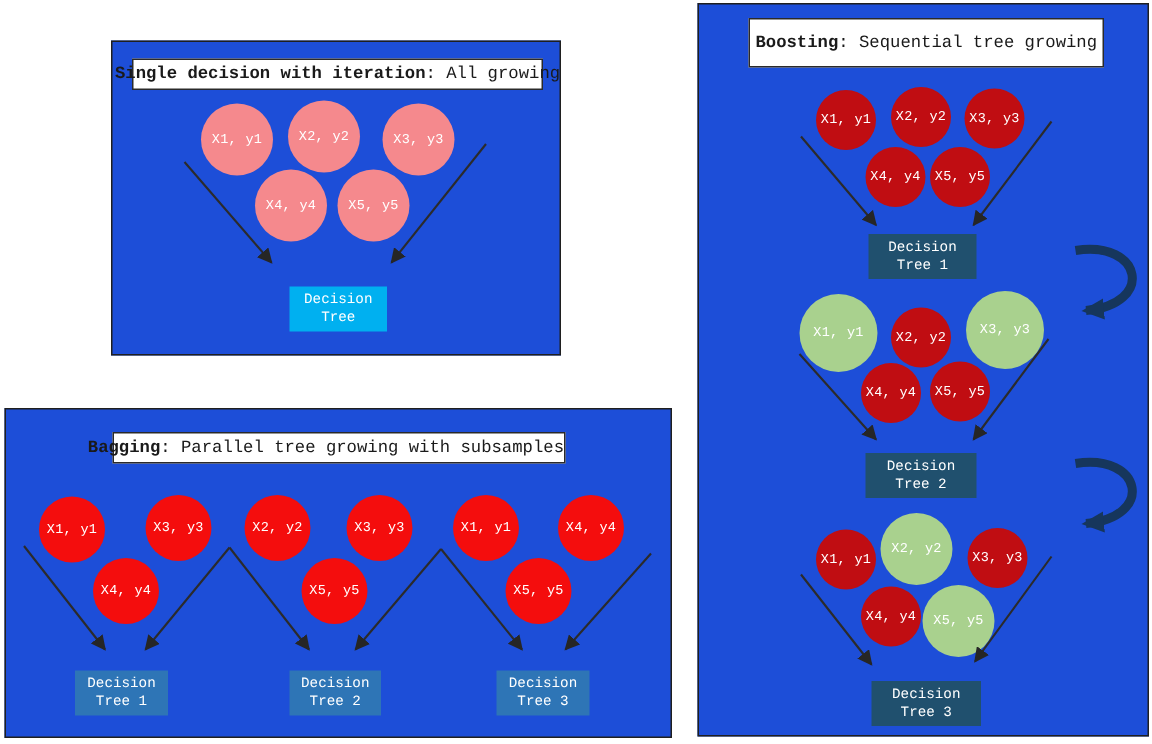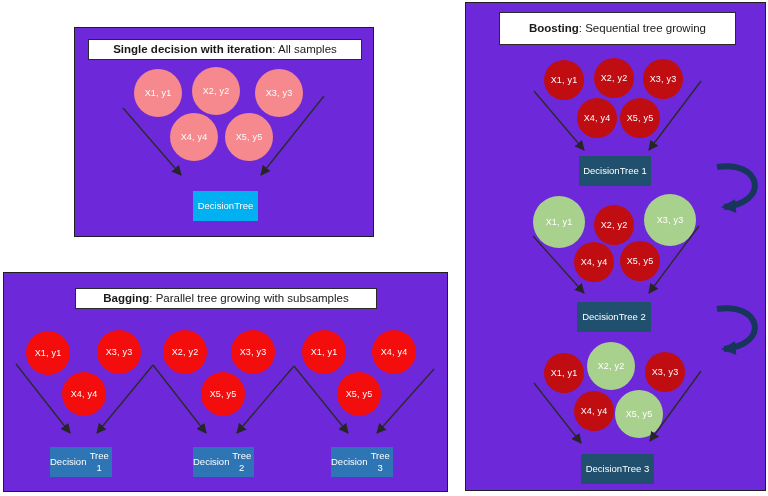--- a/index.html
+++ b/index.html
@@ -1,40 +1,40 @@
 <!DOCTYPE html>
 <html><head>
 <meta charset="utf-8">
 <style>
   html,body{margin:0;padding:0;background:#ffffff;}
   *{box-sizing:border-box;}
   .stage{position:relative;width:768px;height:496px;background:#ffffff;overflow:hidden;
          font-family:"Liberation Sans", sans-serif;}
-  .panel{position:absolute;border:1.5px solid #1f1f1f;background:#6d28d9;}
+  .panel{position:absolute;border:1.5px solid #1f1f1f;background:#1d4ed8;font-family:Liberation Mono, monospace;}
   #panel-single{left:74px;top:27px;width:300px;height:210px;}
   #panel-bagging{left:3px;top:272px;width:445px;height:220px;}
   #panel-boosting{left:465px;top:2px;width:301px;height:489px;}
   .title-box{position:absolute;border:1.2px solid #2a2a2a;background:#ffffff;
              display:flex;flex-direction:column;align-items:center;justify-content:center;
              font-size:11.5px;color:#1a1a1a;text-align:center;line-height:15px;white-space:nowrap;}
   .title-box b{font-weight:bold;}
   .circle{position:absolute;border-radius:50%;color:#ffffff;display:flex;align-items:center;
           justify-content:center;font-size:9px;letter-spacing:.2px;}
-  .dt-box{position:absolute;color:#ffffff;display:flex;flex-direction:row;align-items:center;
+  .dt-box{position:absolute;color:#ffffff;display:flex;flex-direction:column;align-items:center;
           justify-content:center;font-size:9.5px;line-height:12px;text-align:center;}
   svg.arrows{position:absolute;left:0;top:0;pointer-events:none;}
 </style>
 </head>
 <body>
 
 <div class="stage">
 
   <section class="panel" id="panel-single">
     <div class="title-box" style="left:13px;top:11px;width:274px;height:21px;">
-      <div><b>Single decision with iteration</b><span>: All samples</span></div>
+      <div><b>Single decision with iteration</b><span>: All growing</span></div>
     </div>
     <div>
         <div class="circle" style="left: 59px; top: 41px; height: 48px; width: 48px; background: rgb(245, 137, 141);">X1, y1</div>
         <div class="circle" style="left: 117px; top: 39px; height: 48px; width: 48px; background: rgb(245, 137, 141);">X2, y2</div>
         <div class="circle" style="left: 180px; top: 41px; height: 48px; width: 48px; background: rgb(245, 137, 141);">X3, y3</div>
         <div class="circle" style="left: 95px; top: 85px; height: 48px; width: 48px; background: rgb(245, 137, 141);">X4, y4</div>
         <div class="circle" style="left: 150px; top: 85px; height: 48px; width: 48px; background: rgb(245, 137, 141);">X5, y5</div>
       </div>
     <svg class="arrows" width="300" height="210">
       <defs>
@@ -45,21 +45,21 @@
       <line x1="48" y1="80" x2="106" y2="147" stroke="#2b2b2b" stroke-width="1.4" marker-end="url(#ahA)"></line>
       <line x1="249" y1="68" x2="186" y2="147" stroke="#2b2b2b" stroke-width="1.4" marker-end="url(#ahA)"></line>
     </svg>
     <div class="dt-box" style="left: 118px; top: 163px; width: 65px; height: 30px; background: rgb(0, 176, 240);">
       <span>Decision</span>
       <span>Tree</span>
     </div>
   </section>
 
   <section class="panel" id="panel-bagging">
-    <div class="title-box" style="left:71px;top:15px;width:302px;height:21px;">
+    <div class="title-box" style="left:71px;top:15px;width:302px;height:21px;align-items:flex-end;">
       <div><b>Bagging</b><span>: Parallel tree growing with subsamples</span></div>
     </div>
     <div>
         <div class="circle" style="left: 22px; top: 58px; height: 44px; width: 44px; background: rgb(244, 13, 13);">X1, y1</div>
         <div class="circle" style="left: 93px; top: 57px; height: 44px; width: 44px; background: rgb(244, 13, 13);">X3, y3</div>
         <div class="circle" style="left: 58px; top: 99px; height: 44px; width: 44px; background: rgb(244, 13, 13);">X4, y4</div>
       </div>
     <div>
         <div class="circle" style="left: 159px; top: 57px; height: 44px; width: 44px; background: rgb(244, 13, 13);">X2, y2</div>
         <div class="circle" style="left: 227px; top: 57px; height: 44px; width: 44px; background: rgb(244, 13, 13);">X3, y3</div>

